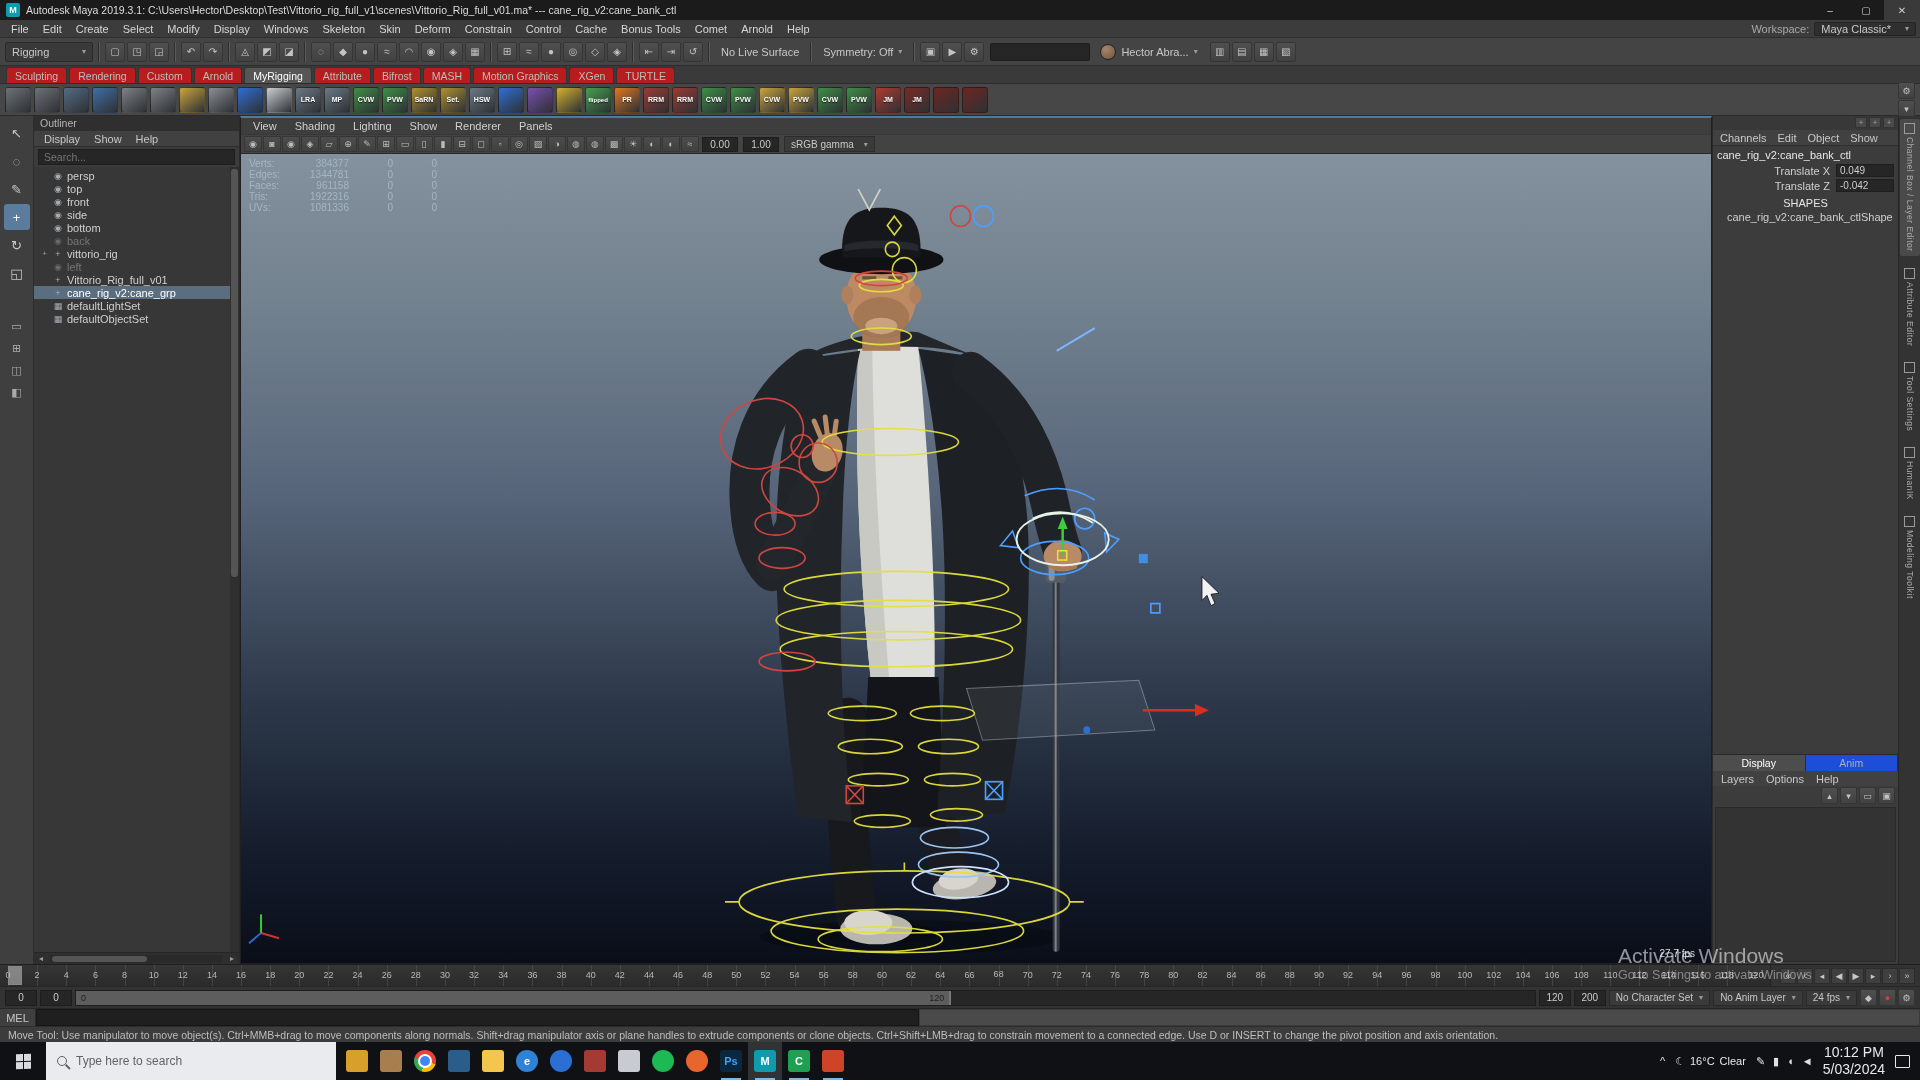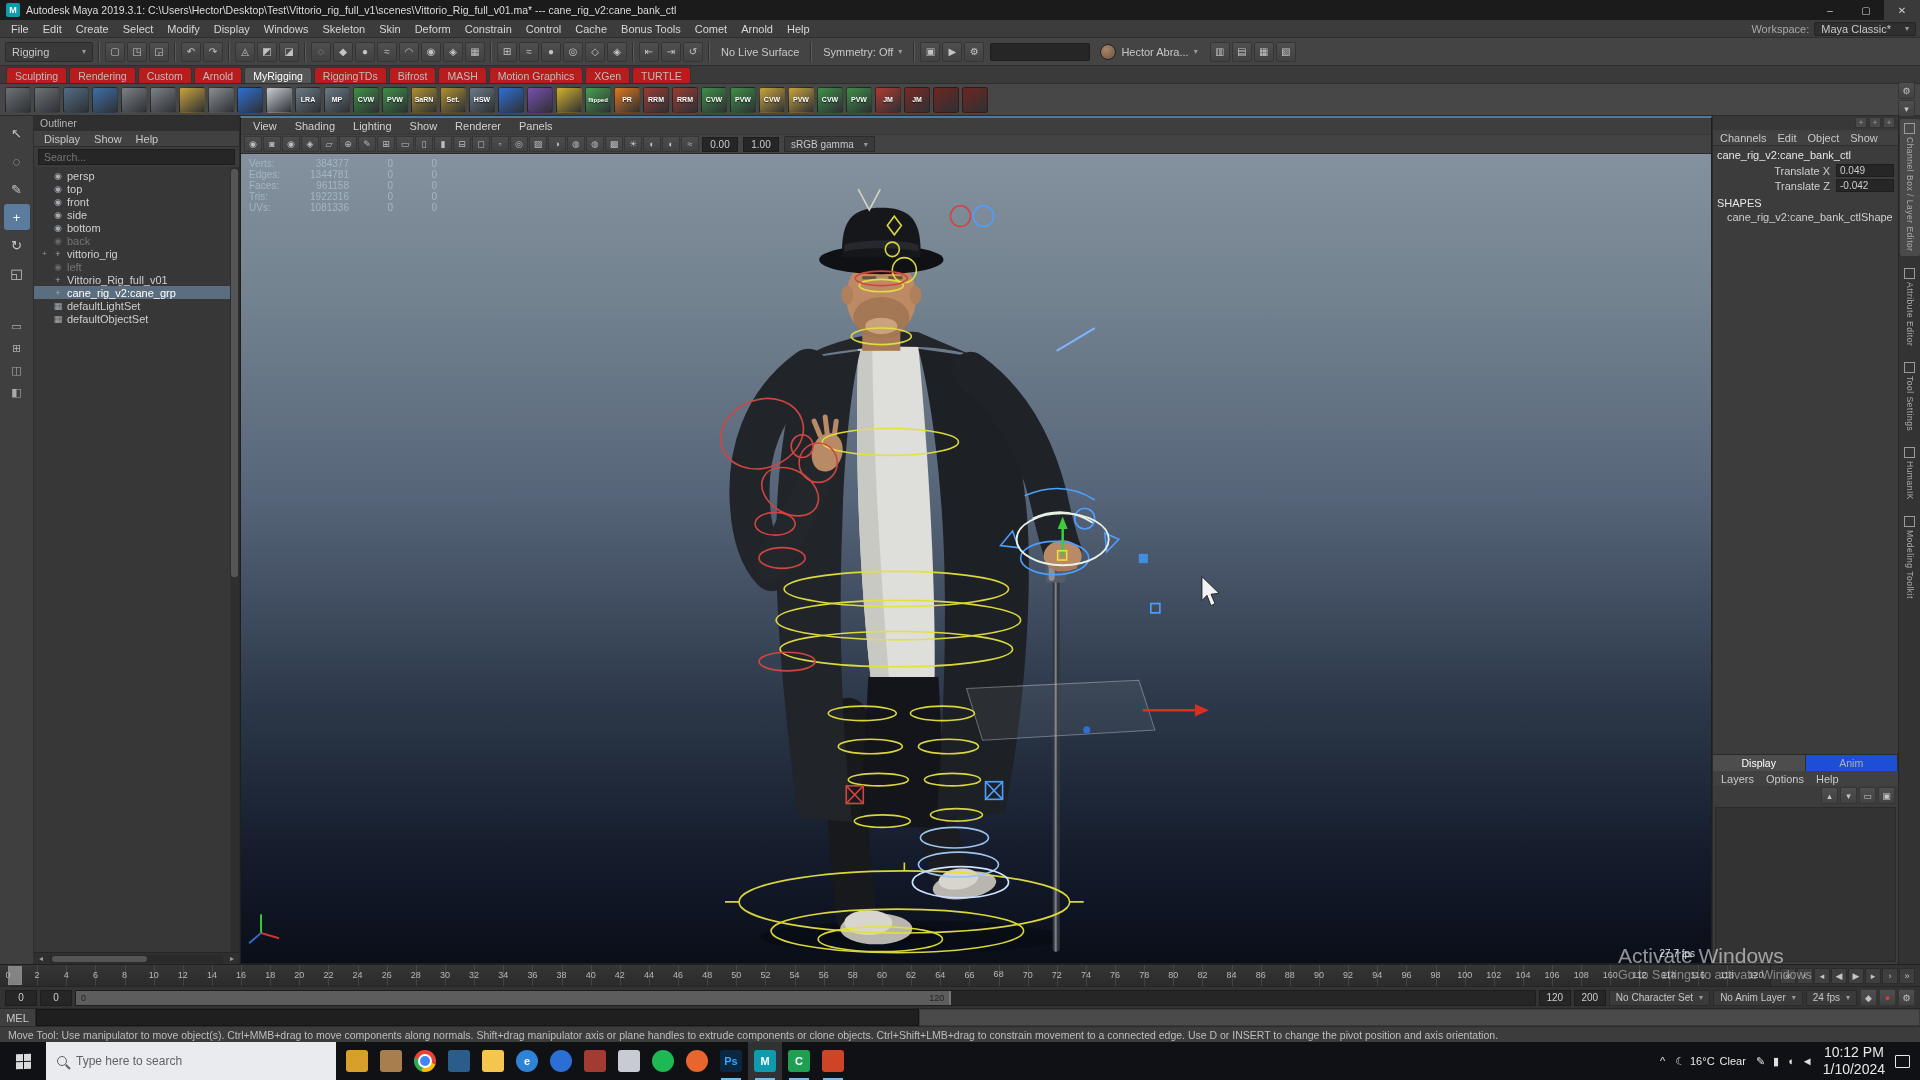--- a/index.html
+++ b/index.html
@@ -94,21 +94,21 @@
 
 .right-col{width:186px;background:#3c3c3c;display:flex;flex-direction:column;border-left:1px solid #2a2a2a;flex:none;}
 .cb-topicons{height:14px;display:flex;justify-content:flex-end;gap:2px;padding:1px 3px;background:#383838;}
 .cb-mini{width:12px;height:11px;background:#4a4a4a;border:1px solid #333;font-size:7px;color:#aaa;display:flex;align-items:center;justify-content:center;}
 .cb-menus{height:16px;display:flex;gap:1px;background:#414141;padding:0 2px;border-bottom:1px solid #2f2f2f;align-items:center;}
 .cb-menus span{padding:0 5px;}
 .cb-object{padding:3px 4px 2px;color:#e6e6e6;}
 .cb-row{display:flex;align-items:center;height:15px;padding-right:4px;}
 .cb-attr{flex:1;text-align:right;padding-right:6px;color:#cfcfcf;}
 .cb-val{width:58px;height:13px;background:#262626;border:1px solid #1e1e1e;color:#ccc;font-size:10px;padding:0 3px;line-height:12px;}
-.cb-section{padding:4px 4px 1px;color:#e6e6e6;}
+.cb-section{padding:4px 4px 1px;color:#e6e6e6;text-align:center;}
 .cb-shape{padding:1px 4px 0 14px;color:#cfcfcf;}
 .cb-fill{flex:1;}
 .layer-editor{height:210px;border-top:1px solid #2a2a2a;display:flex;flex-direction:column;background:#3c3c3c;flex:none;}
 .le-tabs{height:16px;display:flex;background:#353535;}
 .le-tab{flex:1;text-align:center;line-height:16px;font-size:10.5px;color:#b0b0b0;background:#1d4ed8;border-right:1px solid #2d2d2d;}
 .le-tab.active{background:#4d4d4d;color:#fff;}
 .le-menus{height:15px;display:flex;gap:2px;padding:0 3px;background:#414141;align-items:center;}
 .le-menu{padding:0 5px;}
 .le-toolbar{height:19px;display:flex;justify-content:flex-end;gap:2px;padding:1px 3px;background:#3c3c3c;}
 .le-list{flex:1;background:#333;margin:2px;border:1px solid #2a2a2a;}
@@ -279,21 +279,21 @@
         <span class="sl-btn">▧</span>
       </span>
   </div>
 
   <div class="shelf-tabs" id="shelf-tabs-row">
       <span class="shelf-tab">Sculpting</span>
       <span class="shelf-tab">Rendering</span>
       <span class="shelf-tab">Custom</span>
       <span class="shelf-tab">Arnold</span>
       <span class="shelf-tab active">MyRigging</span>
-      <span class="shelf-tab">RiggingTDs</span>
+      <span class="shelf-tab">Attribute</span>
       <span class="shelf-tab">Bifrost</span>
       <span class="shelf-tab">MASH</span>
       <span class="shelf-tab">Motion Graphics</span>
       <span class="shelf-tab">XGen</span>
       <span class="shelf-tab">TURTLE</span>
     </div>
 
   <div class="shelf">
     <span id="shelf-items" style="display:flex;gap:3px;">
         <span class="shelf-item" style="background: linear-gradient(145deg, rgb(109, 114, 119), rgb(46, 49, 53));"></span>
@@ -767,21 +767,21 @@
           <span class="tick-label" style="left: 75%;">90</span>
           <span class="tick-label" style="left: 76.6667%;">92</span>
           <span class="tick-label" style="left: 78.3333%;">94</span>
           <span class="tick-label" style="left: 80%;">96</span>
           <span class="tick-label" style="left: 81.6667%;">98</span>
           <span class="tick-label" style="left: 83.3333%;">100</span>
           <span class="tick-label" style="left: 85%;">102</span>
           <span class="tick-label" style="left: 86.6667%;">104</span>
           <span class="tick-label" style="left: 88.3333%;">106</span>
           <span class="tick-label" style="left: 90%;">108</span>
-          <span class="tick-label" style="left: 91.6667%;">160</span>
+          <span class="tick-label" style="left: 91.6667%;">110</span>
           <span class="tick-label" style="left: 93.3333%;">112</span>
           <span class="tick-label" style="left: 95%;">114</span>
           <span class="tick-label" style="left: 96.6667%;">116</span>
           <span class="tick-label" style="left: 98.3333%;">118</span>
           <span class="tick-label" style="left: 100%;">120</span>
           <span class="current-frame" style="left: 0%;"></span>
         </div>
     </div>
     <div class="playback" id="playback">
         <span class="pb-btn">«</span>
@@ -901,21 +901,21 @@
         <span>Clear</span>
       </span>
       <span id="tray-icons" style="display:flex;gap:8px;">
           <span class="tray-ico">✎</span>
           <span class="tray-ico">▮</span>
           <span class="tray-ico">◖</span>
           <span class="tray-ico">◄</span>
         </span>
       <span class="clock">
         <span>10:12 PM</span><br>
-        <span>1/10/2024</span>
+        <span>5/03/2024</span>
       </span>
       <span class="notif"></span>
     </div>
   </div>
 
   <div class="watermark">
     <div class="l1">Activate Windows</div>
     <div class="l2">Go to Settings to activate Windows</div>
   </div>
 </div>

